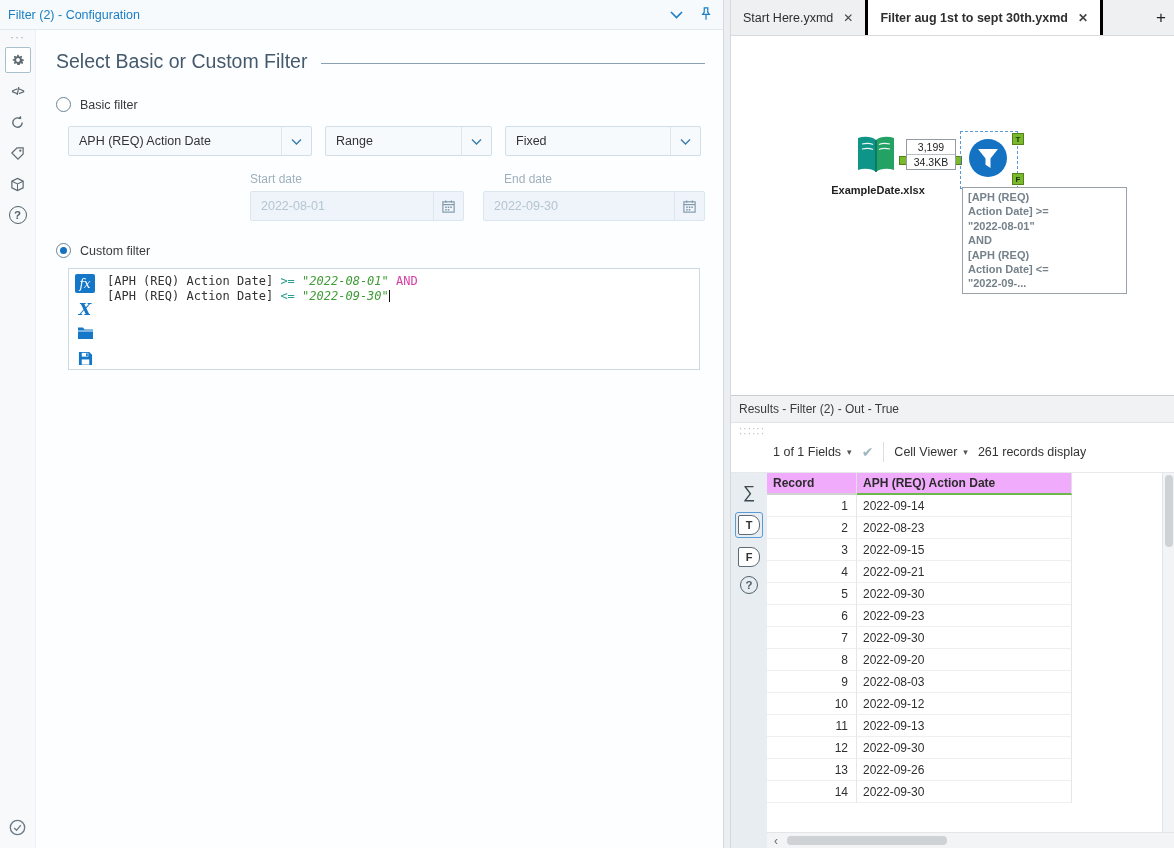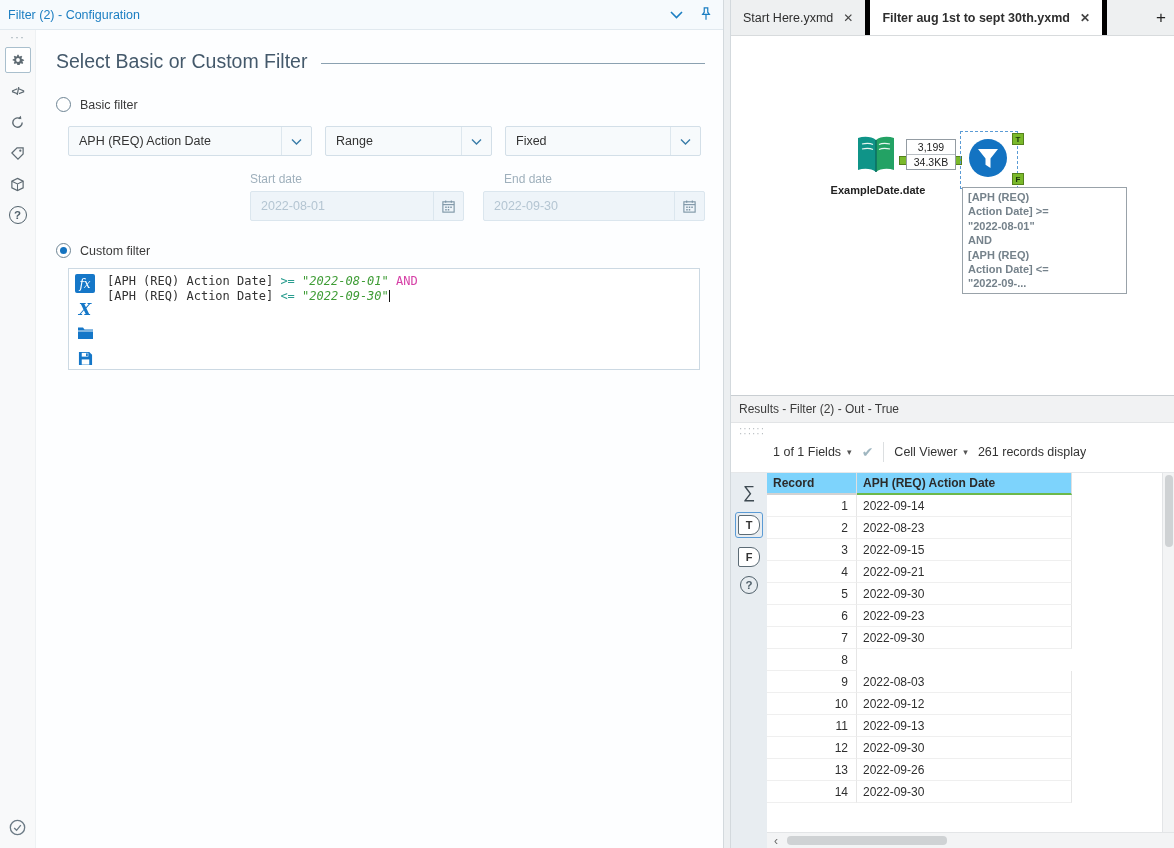--- a/index.html
+++ b/index.html
@@ -48,21 +48,21 @@
   .tok-str { color:#3e9c35; font-style:italic; }
   .tok-kw { color:#d63fa6; }
   .caret { display:inline-block; width:1px; height:12px; background:#111; vertical-align:-2px; }
 
   
   .split { position:absolute; left:723px; top:0; width:8px; height:848px; background:#eceff1; border-left:1px solid #d3d9dd; border-right:1px solid #d3d9dd; }
 
   
   .right { position:absolute; left:731px; top:0; width:443px; height:848px; display:flex; flex-direction:column; background:#fff; }
   .tabbar { height:36px; flex:0 0 36px; background:#eef0f1; display:flex; align-items:stretch; border-bottom:1px solid #d8dbdd; }
-  .tab { display:flex; align-items:center; gap:10px; padding:0 12px; font-size:12.5px; color:#2e2e2e; border-right:5px solid #000000; white-space:nowrap; }
+  .tab { display:flex; align-items:center; gap:10px; padding:0 12px; font-size:12.5px; color:#2e2e2e; border-right:3px solid #000000; white-space:nowrap; }
   .tab.active { background:#fff; font-weight:bold; }
   .tab-close { font-size:12px; color:#444; }
   .tab-plus { margin-left:auto; width:26px; display:flex; align-items:center; justify-content:center; font-size:17px; color:#222; }
 
   
   .canvas { flex:0 0 359px; position:relative; background:#fff; overflow:hidden; }
   .tool-input { position:absolute; left:122px; top:98px; }
   .tool-label { position:absolute; left:90px; top:148px; width:114px; text-align:center; font-size:11px; font-weight:bold; color:#222; }
   .anchor { position:absolute; width:9px; height:9px; background:#7ab92b; border:1px solid #55811c; }
   .a-out { left:168px; top:120px; }
@@ -88,21 +88,21 @@
   .tb-check { color:#9fb6c0; font-size:14px; }
   .tb-sep { width:1px; height:20px; background:#dcdfe1; }
   .tb-records { white-space:nowrap; overflow:hidden; }
   .res-body { flex:1; display:flex; min-height:0; position:relative; }
   .res-strip { width:36px; flex:0 0 36px; background:#e8edf1; display:flex; flex-direction:column; align-items:center; padding-top:10px; gap:9px; }
   .sum-icon { font-size:17px; color:#3e4a52; }
   .tag { width:22px; height:20px; border:1px solid #5c6b75; border-radius:2px 9px 9px 2px; background:#fff; display:flex; align-items:center; justify-content:center; font-size:11px; font-weight:bold; color:#333; }
   .tagsel { border:1px solid #5b9bd5; padding:2px; border-radius:3px; }
   .grid { flex:1; position:relative; background:#fff; overflow:hidden; }
   .ghead { display:flex; height:22px; }
-  .gh { background:#7dd3fc; font-weight:bold; font-size:12px; color:#2b2b2b; display:flex; align-items:center; padding:0 6px; border-right:1px solid #e0e0e0; border-bottom:2px solid #d2d2d2; }
+  .gh { background:#f0abfc; font-weight:bold; font-size:12px; color:#2b2b2b; display:flex; align-items:center; padding:0 6px; border-right:1px solid #e0e0e0; border-bottom:2px solid #d2d2d2; }
   .gh.rec { width:90px; }
   .gh.date { width:215px; border-bottom:2px solid #6cb84a; }
   .trow { display:flex; height:22px; font-size:12px; color:#2f2f2f; }
   .c-rec { width:90px; border-right:1px solid #e6e6e6; border-bottom:1px solid #efefef; display:flex; align-items:center; justify-content:flex-end; padding-right:8px; }
   .c-date { width:215px; border-right:1px solid #e6e6e6; border-bottom:1px solid #efefef; display:flex; align-items:center; padding-left:6px; }
   .vscroll { position:absolute; top:0; right:0; bottom:16px; width:12px; background:#f3f4f5; border-left:1px solid #e3e5e7; }
   .vthumb { position:absolute; top:2px; left:2px; width:8px; height:72px; background:#cfd2d4; border-radius:4px; }
   .hscroll { position:absolute; left:0; right:0; bottom:0; height:16px; background:#f3f4f5; border-top:1px solid #e3e5e7; display:flex; align-items:center; }
   .harrow { width:18px; text-align:center; color:#6a6a6a; font-size:12px; }
   .hthumb { width:160px; height:9px; background:#cfd2d4; border-radius:4px; margin-left:2px; }
@@ -303,21 +303,21 @@
 
       <div class="tool-input">
         <svg viewBox="0 0 46 42" width="46" height="42">
           <path d="M23 6C19 2.5 11 2 5 4v32c6-2 14-1.5 18 2z" fill="#0f9488"></path>
           <path d="M23 6c4-3.5 12-4 18-2v32c-6-2-14-1.5-18 2z" fill="#23a264"></path>
           <path d="M23 6v32" stroke="#0b6e60" stroke-width="1.5"></path>
           <path d="M9 10c4-1 8-1 11 .5M9 15c4-1 8-1 11 .5" stroke="#e8f5f0" stroke-width="1.2" fill="none"></path>
           <path d="M26 10.5c3-1.5 7-1.5 11-.5M26 15.5c3-1.5 7-1.5 11-.5" stroke="#e8f5f0" stroke-width="1.2" fill="none"></path>
         </svg>
       </div>
-      <div class="tool-label">ExampleDate.date</div>
+      <div class="tool-label">ExampleDate.xlsx</div>
 
       <span class="anchor a-out"></span>
       <div class="conn"></div>
       <div class="countbox">
         <div class="cline1">3,199</div>
         <div class="cline2">34.3KB</div>
       </div>
       <span class="anchor a-in"></span>
 
       <div class="filter-sel"></div>
@@ -400,20 +400,21 @@
           <div class="trow">
               <div class="c-rec">6</div>
               <div class="c-date">2022-09-23</div>
             </div>
           <div class="trow">
               <div class="c-rec">7</div>
               <div class="c-date">2022-09-30</div>
             </div>
           <div class="trow">
               <div class="c-rec">8</div>
+              <div class="c-date">2022-09-20</div>
             </div>
           <div class="trow">
               <div class="c-rec">9</div>
               <div class="c-date">2022-08-03</div>
             </div>
           <div class="trow">
               <div class="c-rec">10</div>
               <div class="c-date">2022-09-12</div>
             </div>
           <div class="trow">

